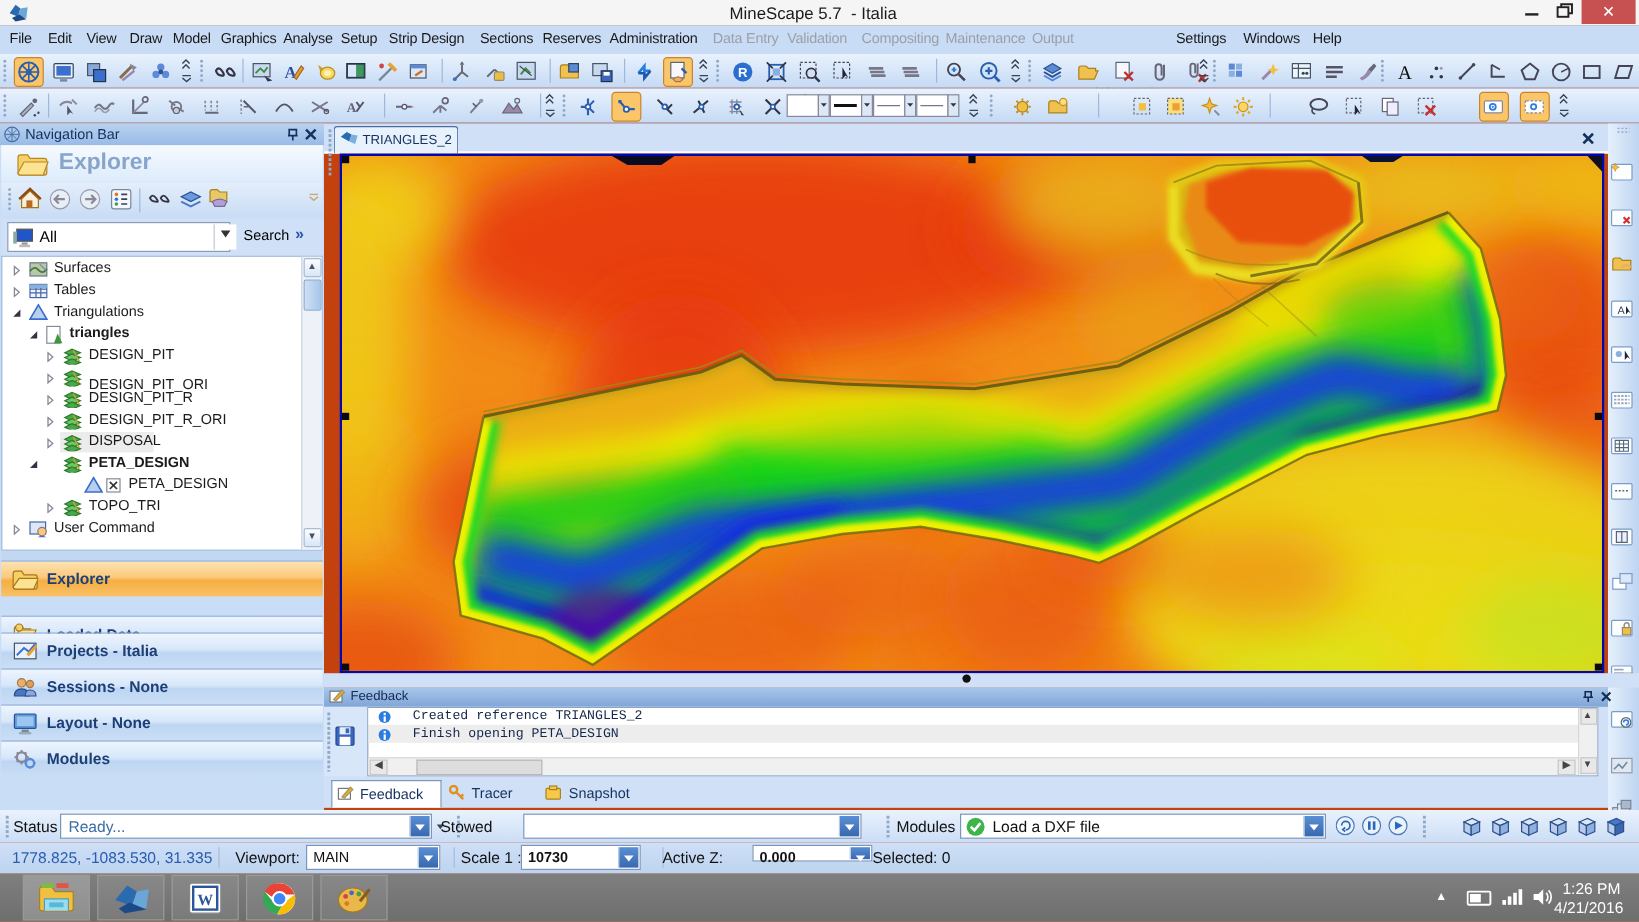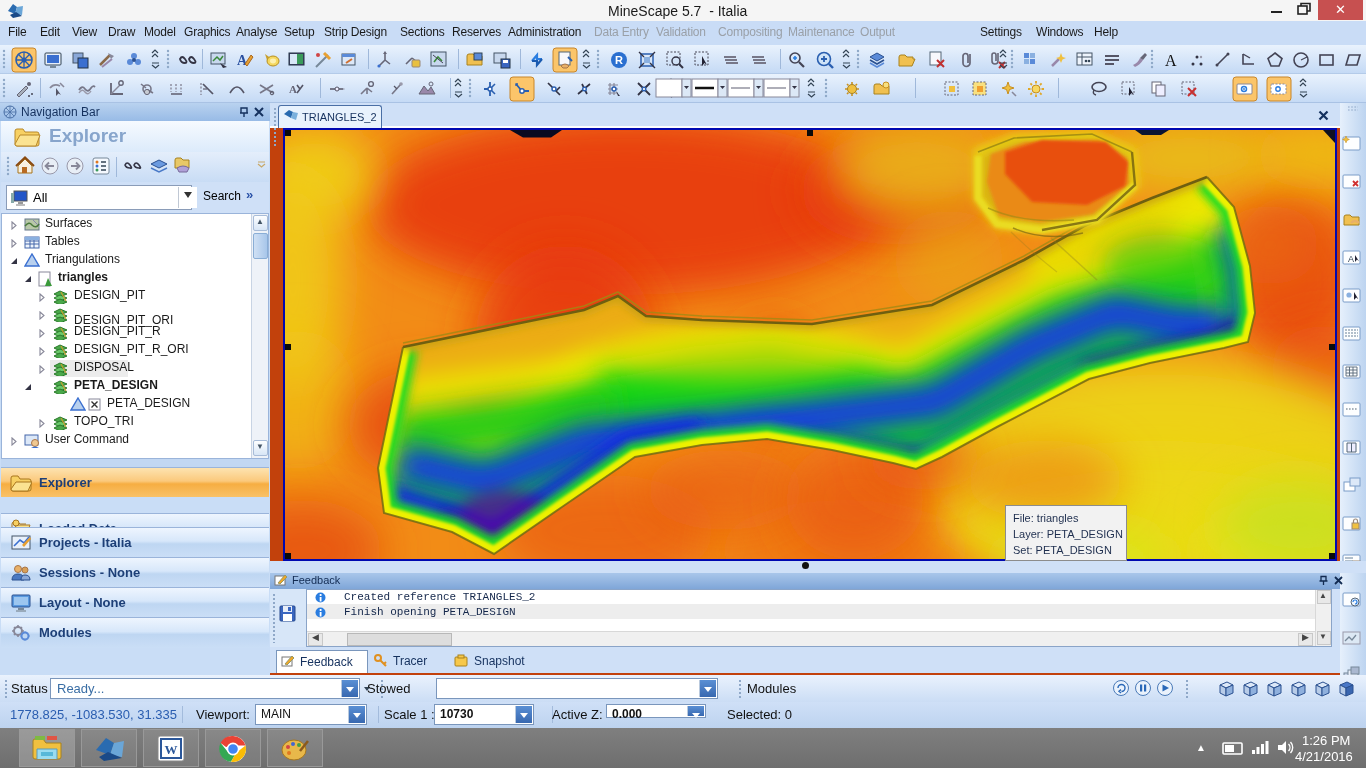--- a/index.html
+++ b/index.html
@@ -895,21 +895,20 @@
         <path d="M225 0 L277 0 L266 7.5 L238 7.5 Z" fill="#0a0a20"></path>
         <path d="M850 0 L884 0 L876 5 L857 5 Z" fill="#0a1432"></path>
         <path d="M1038 0 L1050 0 L1050 13 Z" fill="#101020"></path>
         <rect x="522" y="0" width="6" height="6" fill="#0a0a0a"></rect>
         <rect x="0" y="214" width="6" height="6" fill="#0a0a0a"></rect>
         <rect x="1044" y="214" width="6" height="6" fill="#0a0a0a"></rect>
         <rect x="0" y="0" width="6" height="6" fill="#0a0a0a"></rect>
         <rect x="0" y="423" width="6" height="6" fill="#0a0a0a"></rect>
         <rect x="1044" y="423" width="6" height="6" fill="#0a0a0a"></rect>
       </svg>
-  <div class="abs" id="tooltip" style="left:720px;top:375px;width:122px;height:56px;background:#f2f2f2;border:1px solid #8c8c8c;font-size:11px;color:#1f2f4f;line-height:16px;padding:4px 0 0 7px;white-space:nowrap;overflow:hidden">File: triangles<br>Layer: PETA_DESIGN<br>Set: PETA_DESIGN</div>
 </div>
 
 <div class="abs" id="rtb"><svg width="26" height="572">
         <path d="M8 4 h10 M8 7 h10 M13 2 v0" stroke="#8fa8c8" stroke-width="1.2" stroke-dasharray="1.6 1.6"></path>
         <g transform="translate(3,32)">
           <rect x="0" y="2" width="17" height="13" rx="1" fill="#fdfeff" stroke="#7a9cc8"></rect>
           <path d="M3 1 l1 2.4 2.4 1 -2.4 1 -1 2.4 -1 -2.4 -2.4 -1 2.4 -1 Z" fill="#f0c040" stroke="#c89020" stroke-width="0.6"></path>
         </g>
         <g transform="translate(3,70)">
           <rect x="0" y="2" width="17" height="13" rx="1" fill="#fdfeff" stroke="#7a9cc8"></rect>
@@ -1083,20 +1082,28 @@
   <div class="abs" style="left:364px;top:8px;width:12px;height:12px">
         <span style="position:absolute;border:3px solid transparent;border-top:4px solid #345;top:4px"></span>
       </div>
   <div class="abs grip" style="left:380px;top:4px;height:19px"></div>
   <span class="abs" style="left:367px;top:6px">Stowed</span>
   <div class="combo" style="left:436px;top:3px;width:282px;height:21px">
         <div class="da" style="background:linear-gradient(#5a8fd4,#3868b0)"></div>
       </div>
   <div class="abs grip" style="left:738px;top:4px;height:19px"></div>
   <span class="abs" style="left:747px;top:6px">Modules</span>
+  <div class="combo" style="left:800px;top:3px;width:305px;height:21px">
+    <svg class="abs" style="left:4px;top:2px" width="16" height="16">
+          <circle cx="8" cy="8" r="7.5" fill="#3db54a"></circle>
+          <path d="M4 8 L7 11 L12 5" stroke="#fff" stroke-width="2.2" fill="none"></path>
+        </svg>
+    <span class="abs" style="left:26px;top:2px">Load a DXF file</span>
+        <div class="da" style="background:linear-gradient(#5a8fd4,#3868b0)"></div>
+  </div>
   <svg class="abs" style="left:1113px;top:5px" width="160" height="17">
     <circle cx="8" cy="8" r="7.5" fill="#eaf2fc" stroke="#4a7ab8"></circle>
         <path d="M5 8 a3.5 3.5 0 1 1 3.5 3.5 M8 13 l-2-1.8 2-1.6" fill="none" stroke="#2a68b8" stroke-width="1.4"></path>
     <circle cx="30" cy="8" r="7.5" fill="#eaf2fc" stroke="#4a7ab8"></circle>
         <rect x="27" y="4.5" width="2.2" height="7" fill="#2a68b8"></rect>
         <rect x="31" y="4.5" width="2.2" height="7" fill="#2a68b8"></rect>
     <circle cx="52" cy="8" r="7.5" fill="#eaf2fc" stroke="#4a7ab8"></circle>
         <path d="M49.5 4.5 L56 8 L49.5 11.5 Z" fill="#2a68b8"></path>
   </svg>
   <div class="abs grip" style="left:1185px;top:4px;height:19px"></div>
@@ -1143,21 +1150,21 @@
         <div class="da" style="background:linear-gradient(#5a8fd4,#3868b0)"></div>
       </div>
   <div class="vsep" style="left:378px;top:4px;height:17px"></div>
   <span class="abs" style="left:384px;top:5px">Scale 1 :</span>
   <div class="combo" style="left:434px;top:2px;width:100px;height:21px">
         <span class="abs" style="left:5px;top:2px;font-weight:bold;font-size:12px">10730</span>
         <div class="da" style="background:linear-gradient(#5a8fd4,#3868b0)"></div>
       </div>
   <div class="vsep" style="left:552px;top:4px;height:17px"></div>
   <span class="abs" style="left:552px;top:5px">Active Z:</span>
-  <div class="combo" style="left:606px;top:2px;width:100px;height:14px">
+  <div class="combo" style="left:627px;top:2px;width:100px;height:14px">
         <span class="abs" style="left:5px;top:2px;font-weight:bold;font-size:12px">0.000</span>
         <div class="da" style="background:linear-gradient(#5a8fd4,#3868b0)"></div>
       </div>
   <span class="abs" style="left:727px;top:5px">Selected: 0</span>
 </div>
 
 <div class="abs" id="task">
   <div class="tkbtn" style="left:19px;background:rgba(255,255,255,0.22)"></div>
   <div class="tkbtn" style="left:81px"></div>
   <div class="tkbtn" style="left:143px"></div>

